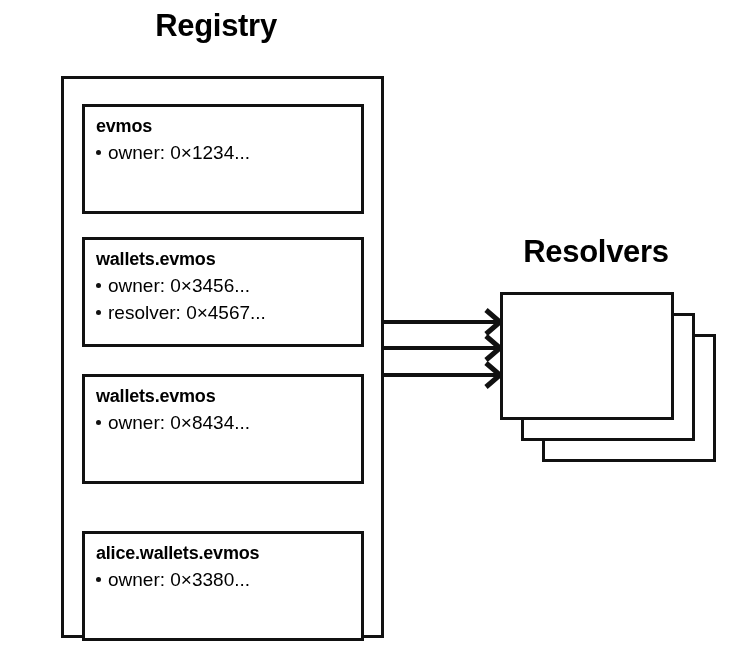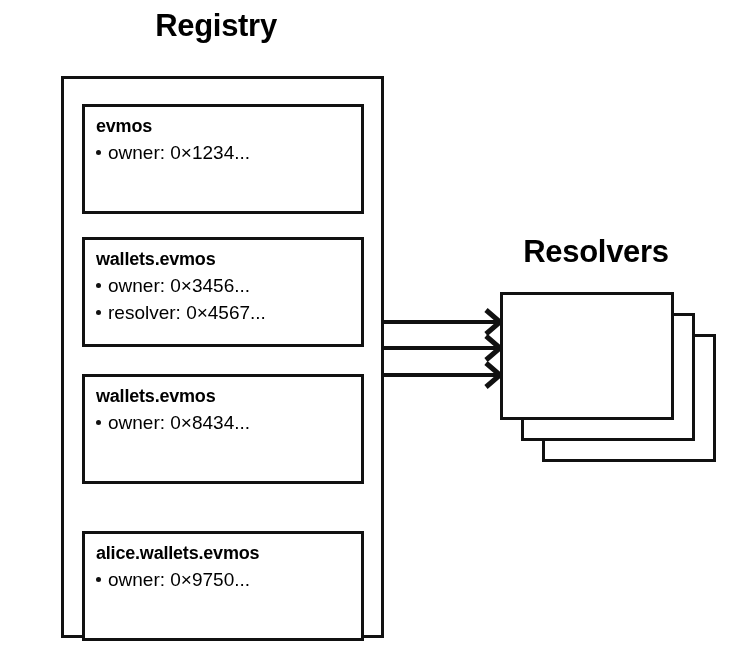--- a/index.html
+++ b/index.html
@@ -137,21 +137,21 @@
   <div class="record-card" style="top:374px;height:110px;">
     <div class="record-name">wallets.evmos</div>
     <ul class="record-fields">
       <li>owner: 0×8434...</li>
     </ul>
   </div>
 
   <div class="record-card" style="top:503px;height:110px;margin-top:28px;">
     <div class="record-name">alice.wallets.evmos</div>
     <ul class="record-fields">
-      <li>owner: 0×9750...</li>
+      <li>owner: 0×3380...</li>
     </ul>
   </div>
 
   <svg id="arrows" width="125" height="100" viewBox="0 0 125 100">
     <g stroke="#111111" stroke-width="4" fill="none">
       <line x1="4" y1="22" x2="118" y2="22"></line>
       <polyline points="106,10 120,22 106,34" stroke-width="5"></polyline>
       <line x1="4" y1="48" x2="118" y2="48"></line>
       <polyline points="106,36 120,48 106,60" stroke-width="5"></polyline>
       <line x1="4" y1="75" x2="118" y2="75"></line>

